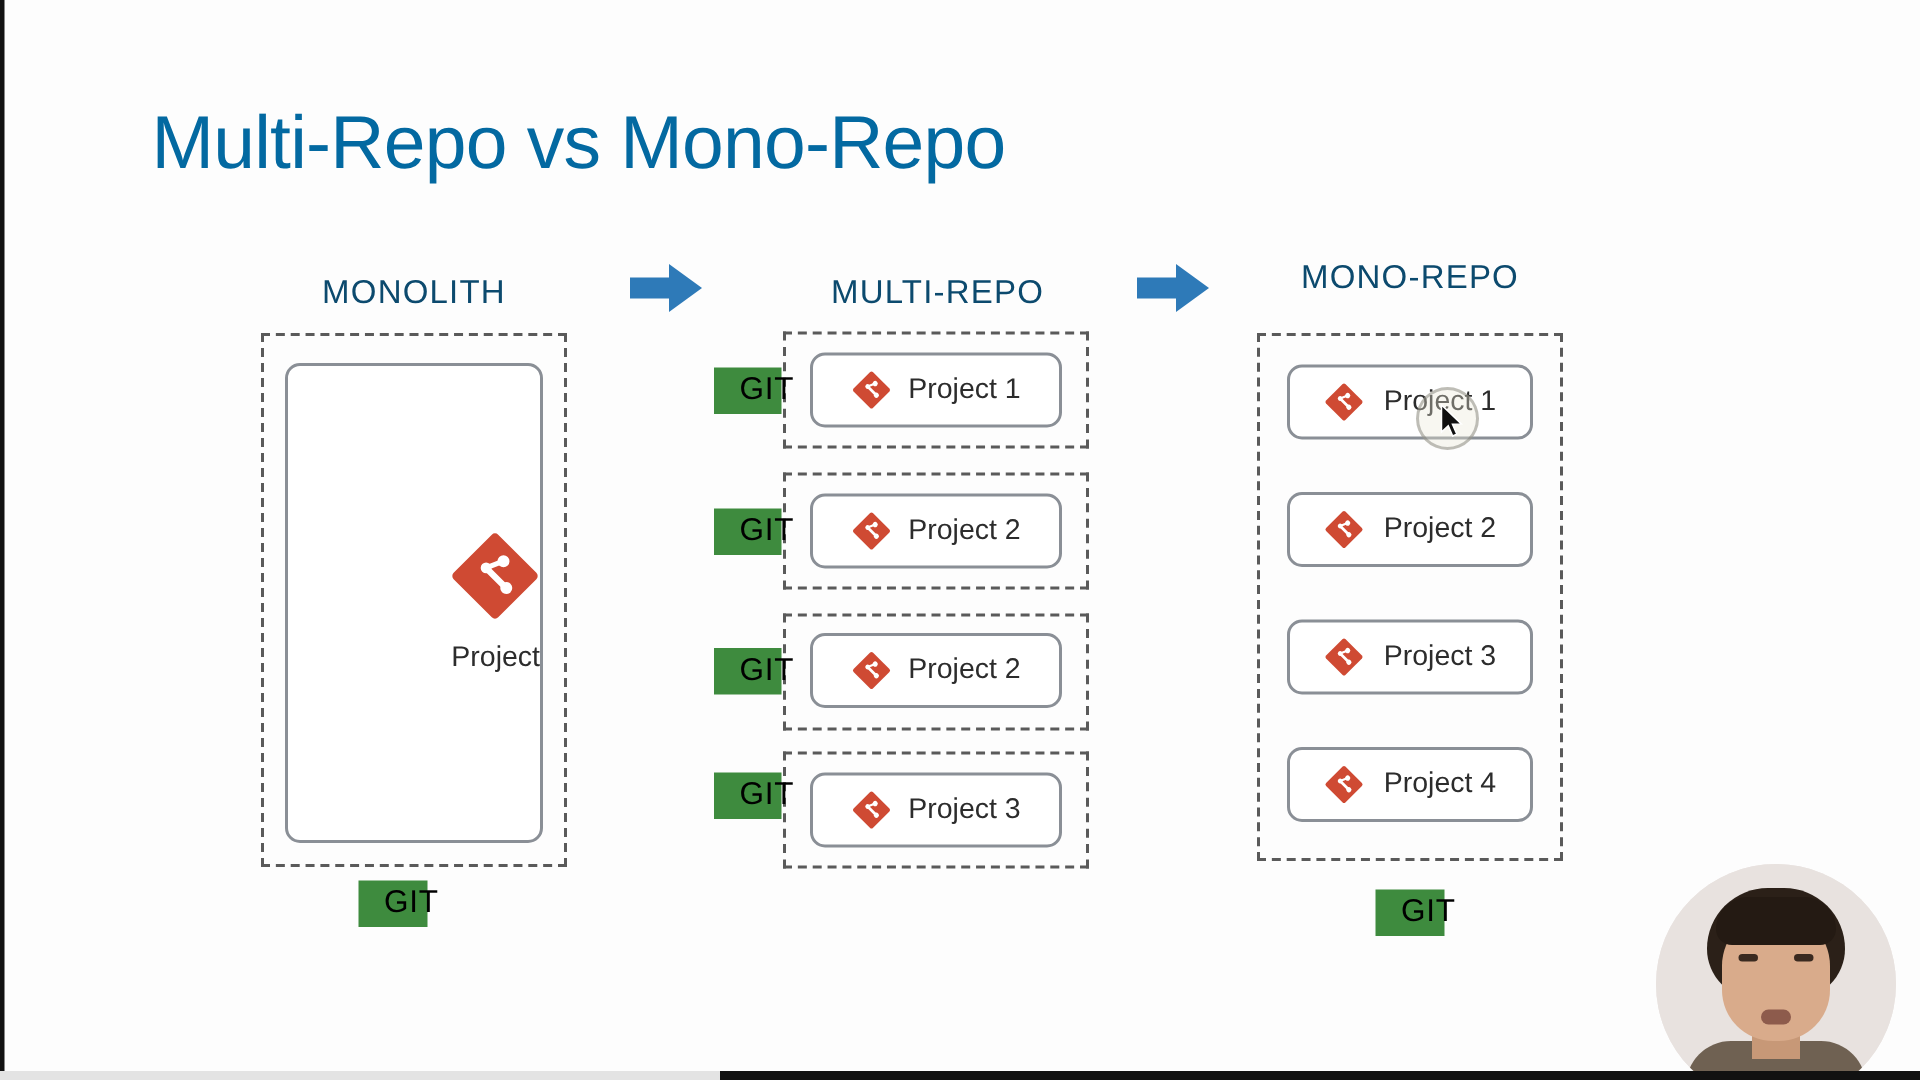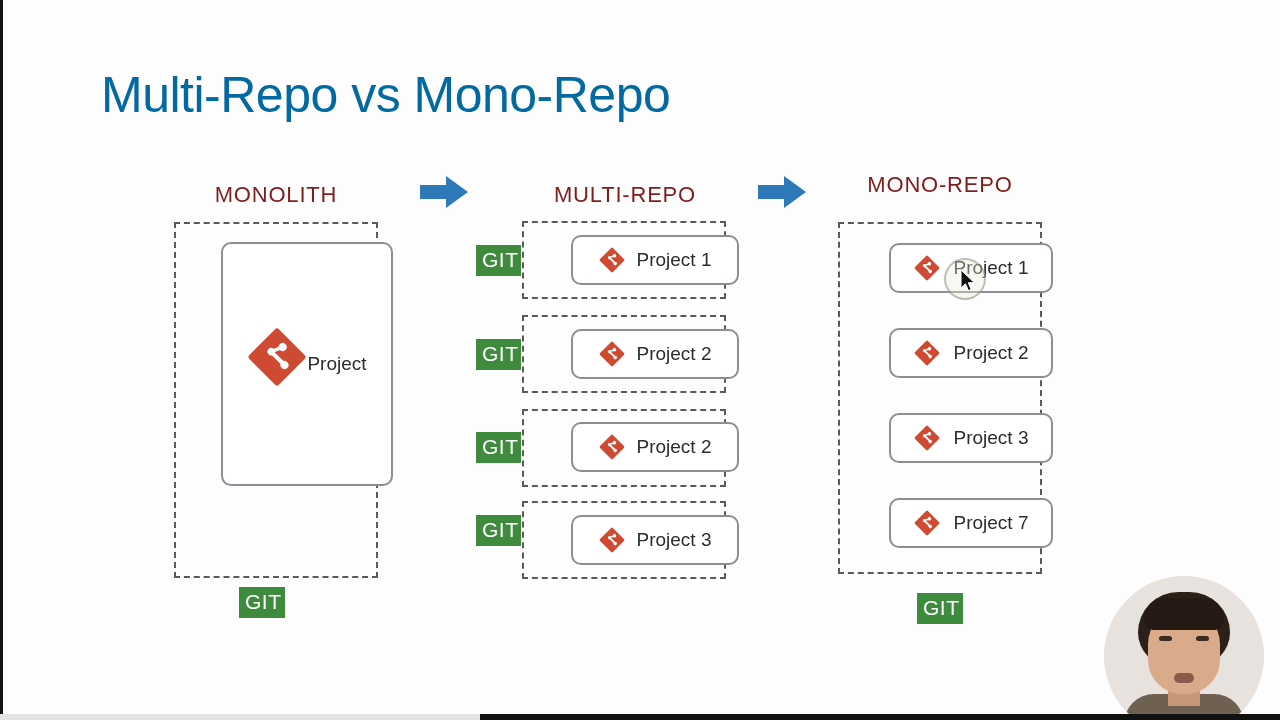--- a/index.html
+++ b/index.html
@@ -34,21 +34,21 @@
     letter-spacing: -0.5px;
     color: #0369a1;
     white-space: nowrap;
   }
 
   
   .col-header {
     position: absolute;
     font-size: 22px;
     letter-spacing: 0.8px;
-    color: #7f1d1d;
+    color: #0c4a6e;
     white-space: nowrap;
     text-align: center;
   }
   #hdr-monolith  { left: 176px; top: 182px; width: 200px; }
   #hdr-multirepo { left: 524px; top: 182px; width: 202px; }
   #hdr-monorepo  { left: 838px; top: 172px; width: 204px; }
 
   
   .block-arrow {
     position: absolute;
@@ -64,29 +64,28 @@
     border: 2px dashed #5a5a5a;
     background: transparent;
     box-sizing: border-box;
   }
   .solid-box {
     position: absolute;
     border: 2px solid #8a8f96;
     border-radius: 10px;
     background: #ffffff;
     box-sizing: border-box;
-    margin-left: 31px;
   }
 
   
   #monolith-outer { left: 174px; top: 222px; width: 204px; height: 356px; }
   #monolith-inner {
-    left: 190px; top: 242px; width: 172px; height: 244px;
-    display: flex; flex-direction: row;
-    align-items: center; justify-content: center;
+    left: 190px; top: 242px; width: 172px; height: 320px;
+    display: flex; flex-direction: column;
+    align-items: flex-end; justify-content: center;
   }
   #monolith-inner .git-logo { margin-bottom: 14px; }
   .project-label {
     font-size: 19px;
     color: #2c2c2c;
     white-space: nowrap;
   }
 
   
   .mr-outer { width: 204px; height: 78px; }
@@ -104,25 +103,25 @@
     display: flex; flex-direction: row;
     align-items: center; justify-content: center;
     gap: 14px;
     left: 858px;
   }
 
   
   .git-badge {
     position: absolute;
     background: #3e8b3e;
-    color: #ffffff;
+    color: #000000;
     font-size: 21px;
     letter-spacing: 0.5px;
     line-height: 1;
-    padding: 4px 7px 6px 6px;
+    padding: 4px 7px 6px 17px;
     box-sizing: border-box;
     text-align: center;
     white-space: nowrap;
   }
 
   
   .git-logo {
     display: inline-block;
     position: relative;
     flex: none;
@@ -395,21 +394,21 @@
         </g>
       <g fill="#ffffff" transform="translate(30,30) rotate(-45) translate(-30,-30)">
         <rect x="27.5" y="20" width="4.2" height="22" rx="2"></rect>
         <circle cx="29.6" cy="41" r="4"></circle>
           <circle cx="29.6" cy="22" r="3.6"></circle>
           <circle cx="41" cy="27" r="4"></circle>
         <path d="M29.6 22 L41 27" stroke="#ffffff" stroke-width="3.4" fill="none"></path>
       </g>
     </svg>
   </span>
-  <span class="project-label">Project 7</span>
+  <span class="project-label">Project 4</span>
 </div>
 
 <div class="git-badge" style="left:917px; top:593px; width:46px;">GIT</div>
 
 <div id="click-ripple"></div>
 <div id="mouse-cursor">
   <svg width="17" height="25" viewBox="0 0 17 25">
     <path d="M1 1 L1 19 L5.5 14.8 L8.4 21.6 L11.2 20.4 L8.3 13.8 L14.2 13.6 Z" fill="#101010" stroke="#ffffff" stroke-width="1"></path>
   </svg>
 </div>

